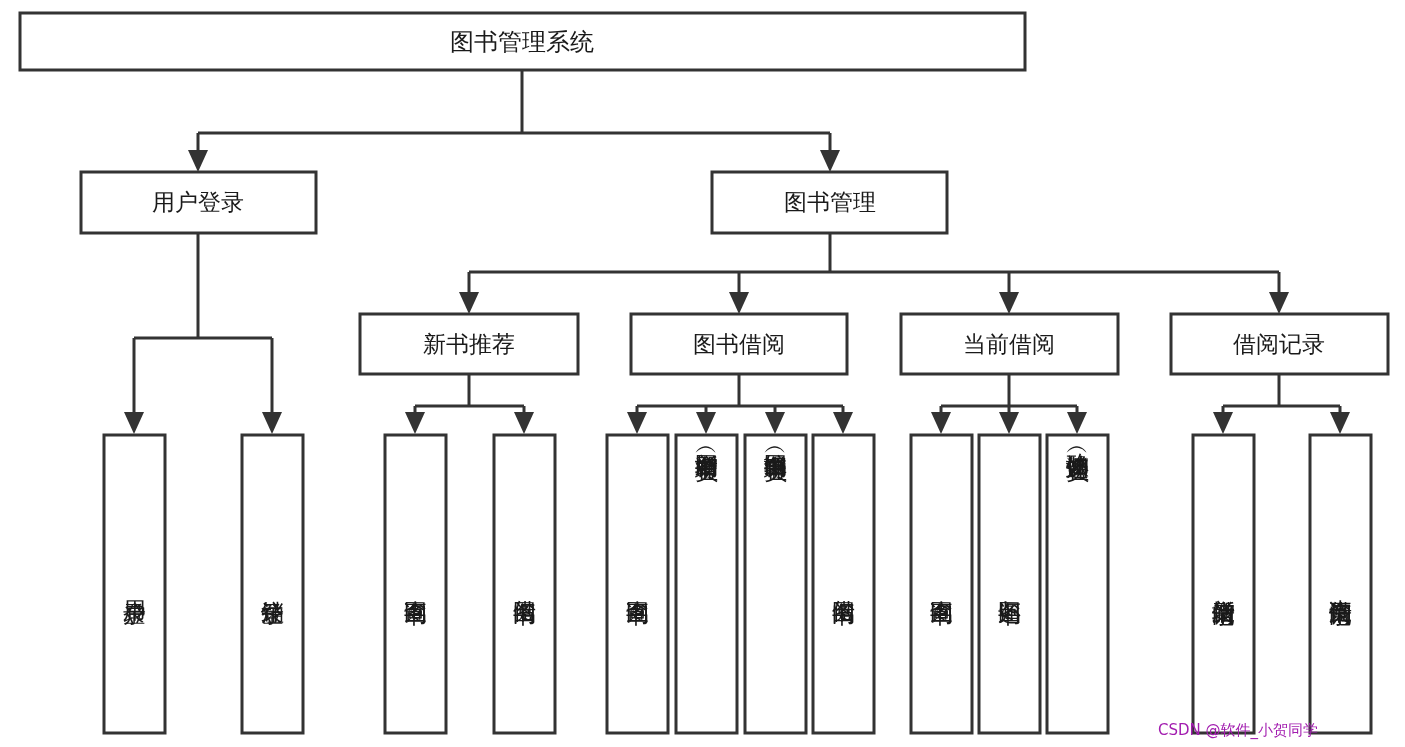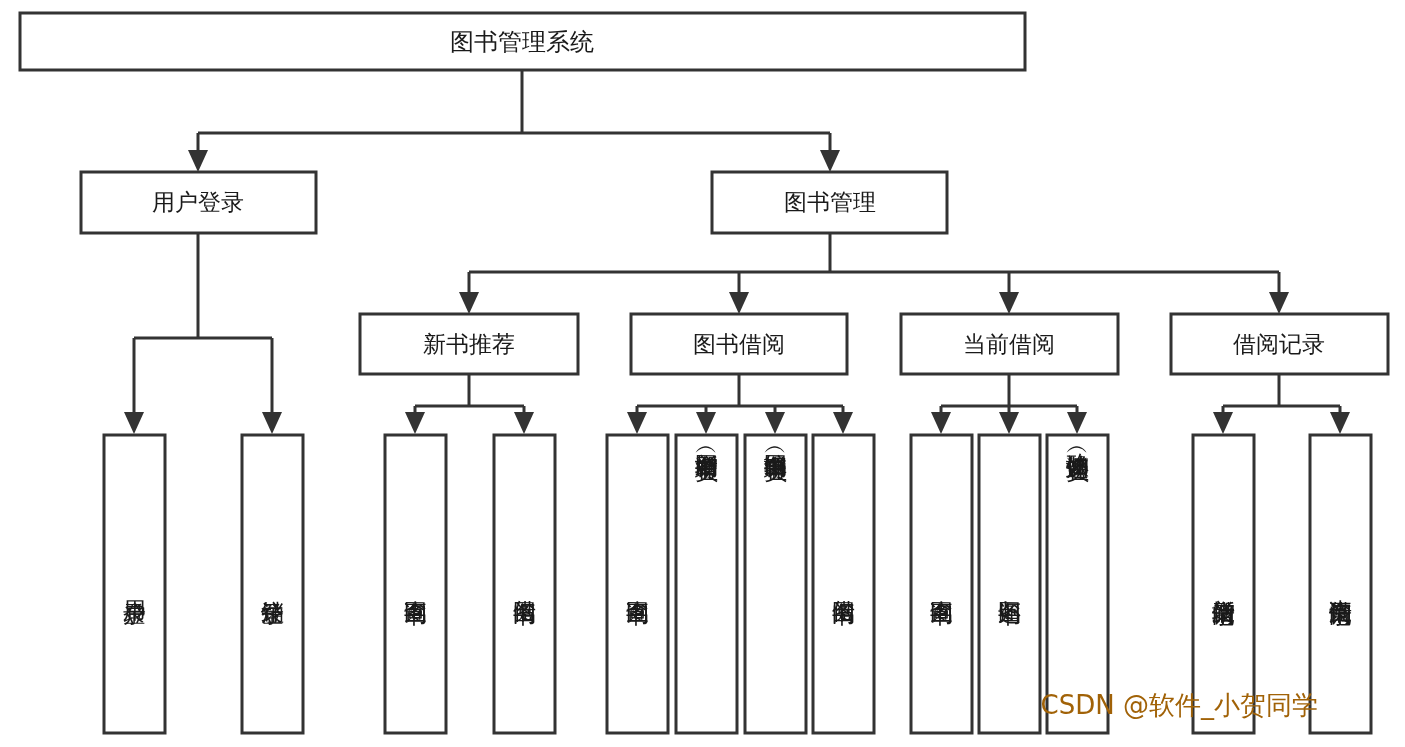--- a/index.html
+++ b/index.html
@@ -65,24 +65,24 @@
     font-size: 23px;
     line-height: 1.08;
     color: #1a1a1a;
     letter-spacing: 1px;
     white-space: nowrap;
     text-align: center;
   }
   #watermark {
     position: absolute;
     right: 14px;
-    bottom: 24px;
-    font-family: "DejaVu Sans", "Liberation Sans", sans-serif;
-    font-size: 26px;
-    color: #a16207;
+    bottom: 7px;
+    font-family: "DejaVu Sans", "Liberation Sans", sans-serif;
+    font-size: 15px;
+    color: #a21caf;
     white-space: nowrap;
     user-select: none;
   }
 </style>
 </head>
 <body>
 
 <div id="diagram-root">
 
   <svg class="flow" viewBox="0 0 1405 747">

